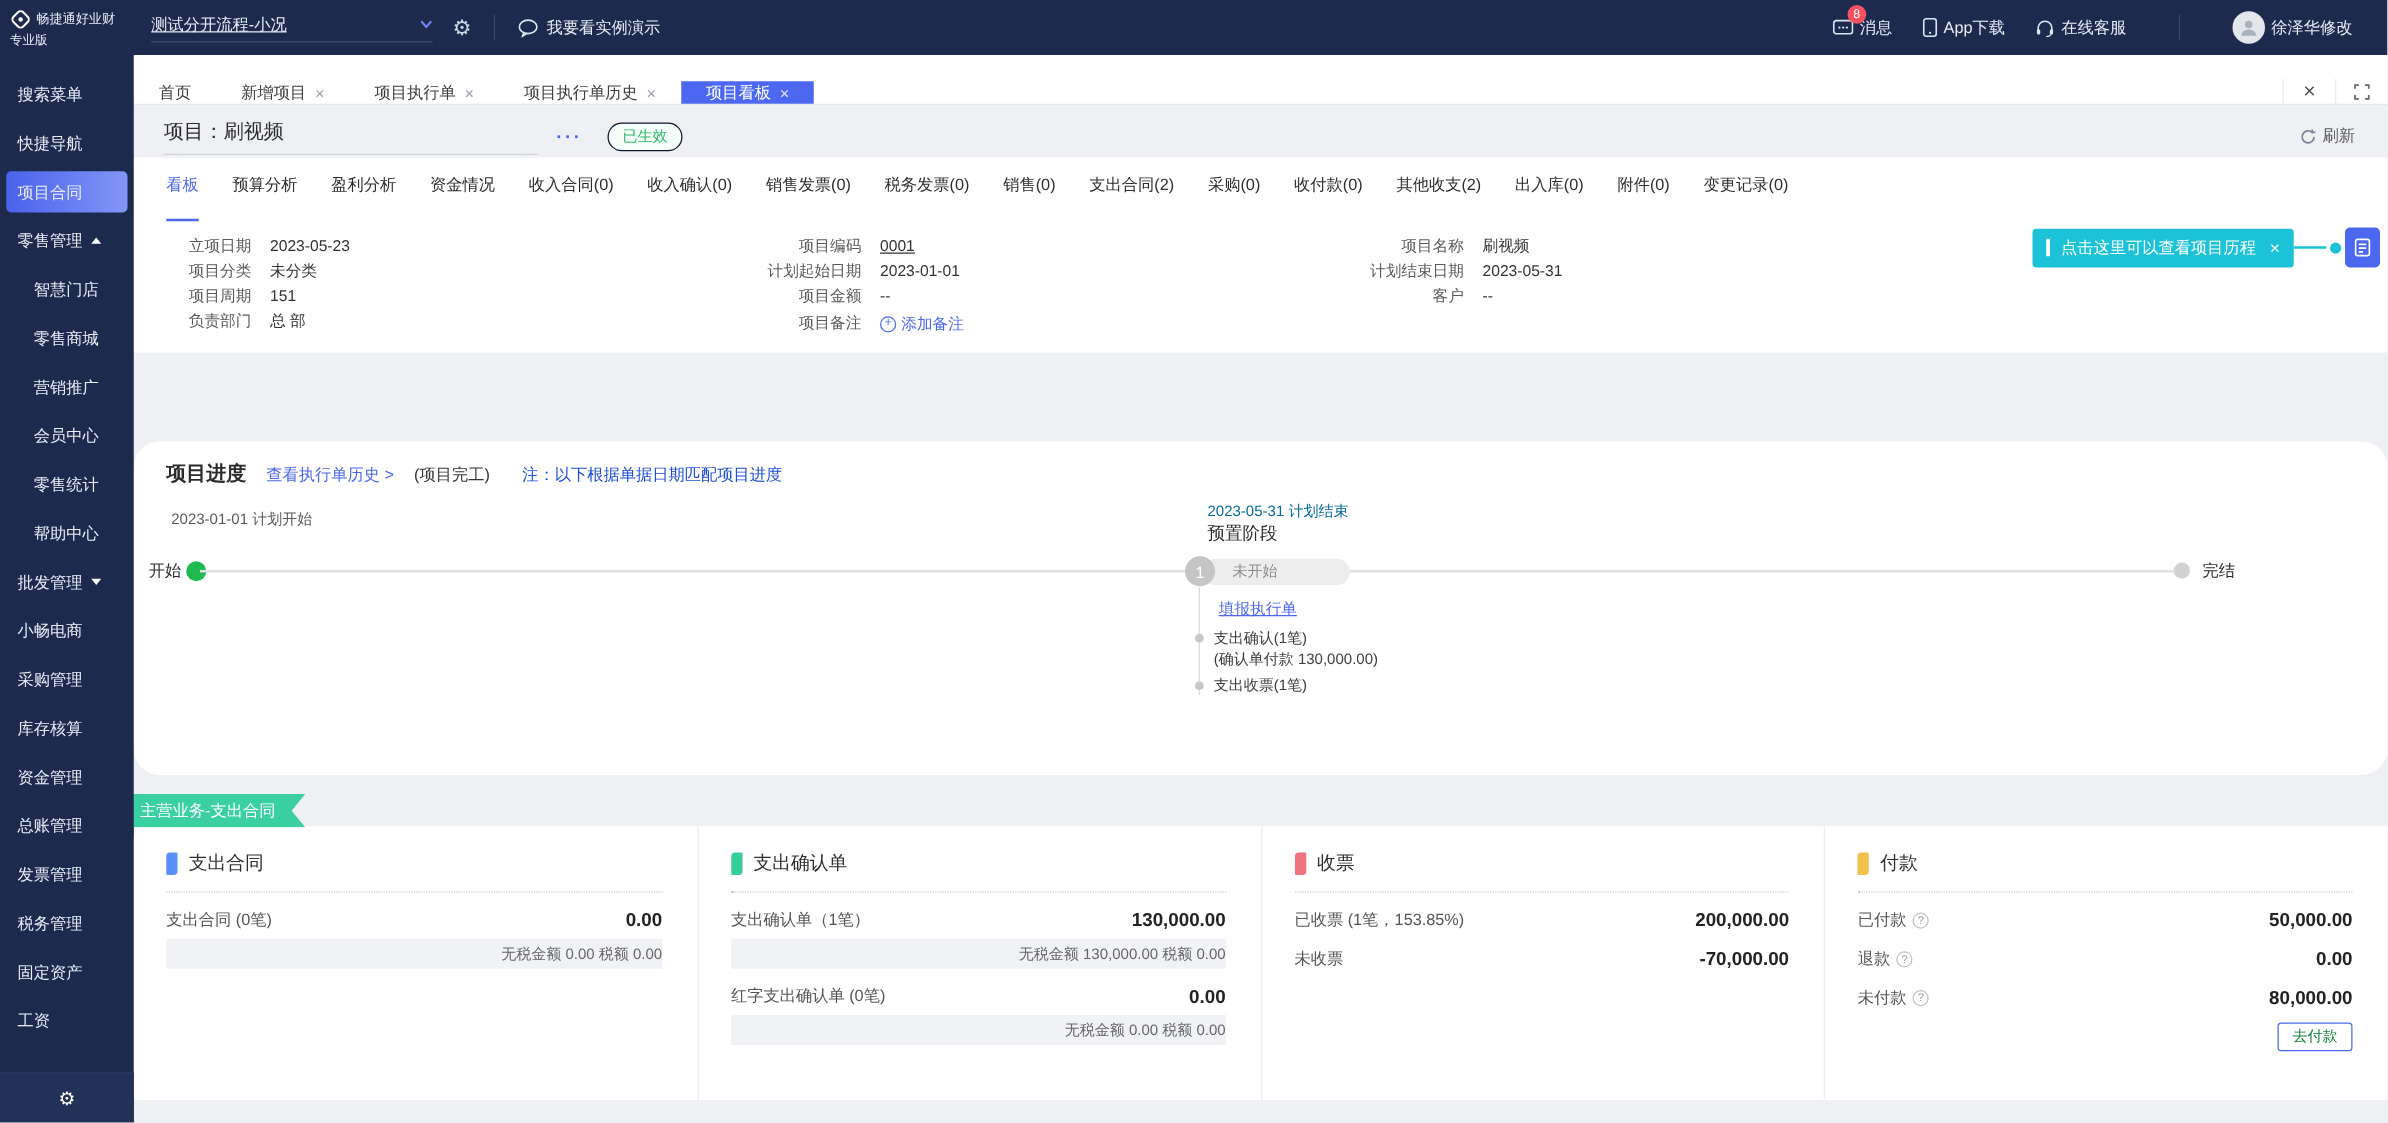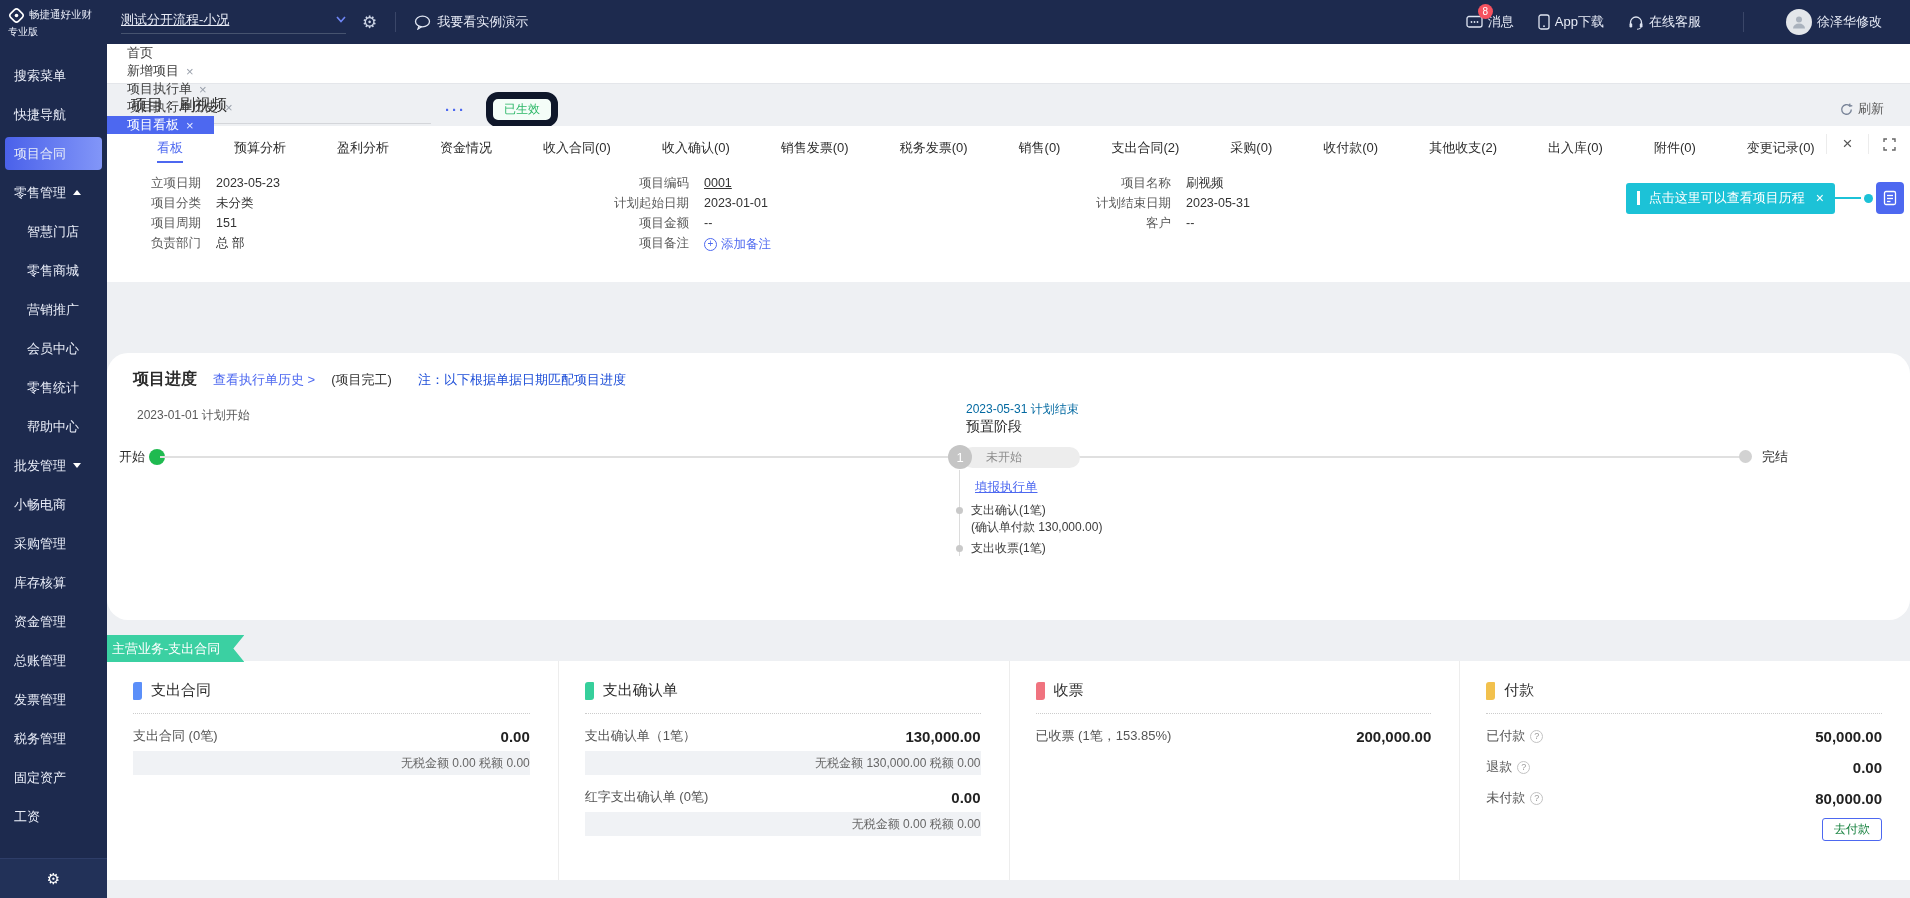--- a/index.html
+++ b/index.html
@@ -18,21 +18,21 @@
   .chevron { width:10px; height:7px; margin-left:auto; }
   .tb-gear { font-size:17px; color:#cdd5e6; margin-left:16px; cursor:pointer; line-height:1; }
   .tb-divider { width:1px; height:20px; background:#3a4668; margin:0 18px; }
   .tb-link { display:flex; align-items:center; gap:6px; cursor:pointer; font-size:13px; }
   .tb-right { margin-left:auto; display:flex; align-items:center; gap:24px; margin-right:28px; }
   .tb-item { display:flex; align-items:center; gap:5px; cursor:pointer; position:relative; font-size:13px; }
   .badge { position:absolute; top:-9px; left:12px; min-width:15px; height:15px; border-radius:8px; background:#f5515f; color:#fff; font-size:10px; line-height:15px; text-align:center; padding:0 3px; }
   .avatar { width:26px; height:26px; border-radius:50%; background:#e3e6ea; display:flex; align-items:center; justify-content:center; overflow:hidden; }
 
   
-  .tabbar { position:absolute; top:44px; left:107px; right:0; height:40px; background:#fff; border-bottom:1px solid #e4e6ea; display:flex; align-items:flex-start; z-index:30;flex-direction:column; }
+  .tabbar { position:absolute; top:44px; left:107px; right:0; height:40px; background:#fff; border-bottom:1px solid #e4e6ea; display:flex; align-items:flex-end; z-index:30; }
   .wtab { display:flex; align-items:center; gap:7px; padding:0 20px; font-size:13px; color:#3d3d3d; cursor:pointer; white-space:nowrap; }
   .wtab .x { color:#9aa0ab; font-size:13px; }
   .wtab.active { background:#4d68f0; color:#fff; }
   .wtab.active .x { color:#e3e8ff; }
   .tab-tools { margin-left:auto; display:flex; align-items:stretch; }
   .tool-cell { width:42px; display:flex; align-items:center; justify-content:center; border-left:1px solid #ececec; color:#555; cursor:pointer; }
   .tool-cell .xbig { font-size:17px; color:#555; }
 
   
   .sidebar { position:absolute; top:44px; left:0; width:107px; bottom:0; background:#1d2a4e; z-index:35; display:flex; flex-direction:column; padding-top:12px; }
@@ -42,27 +42,27 @@
   .tri-up { width:0; height:0; border-left:4px solid transparent; border-right:4px solid transparent; border-bottom:5px solid #fff; margin-left:7px; }
   .tri-down { width:0; height:0; border-left:4px solid transparent; border-right:4px solid transparent; border-top:5px solid #fff; margin-left:7px; }
   .side-gear-bar { position:absolute; bottom:0; left:0; right:0; height:40px; background:#223158; border-top:1px solid #2e3d68; display:flex; align-items:center; justify-content:center; color:#fff; font-size:15px; cursor:pointer; }
 
   
   .main { position:absolute; top:84px; left:107px; right:0; bottom:0; background:#eef0f3; }
 
   .title-row { position:absolute; top:8px; left:0; right:0; height:34px; display:flex; align-items:center; padding-left:24px; }
   .title-box { width:300px; border-bottom:1px solid #d4d6da; padding-bottom:7px; font-size:16px; color:#2b2b2b; display:flex; }
   .more-dots { margin-left:14px; color:#4d68f0; font-weight:bold; font-size:15px; letter-spacing:2px; cursor:pointer; }
-  .status-pill { margin-left:20px; border:7px solid #0f172a; color:#2bb767; background:#f4fdf8; font-size:12px; border-radius:12px; padding:2px 11px; }
+  .status-pill { margin-left:20px; border:1px solid #0f172a; color:#2bb767; background:#f4fdf8; font-size:12px; border-radius:12px; padding:2px 11px; }
   .refresh { position:absolute; right:26px; display:flex; align-items:center; gap:5px; color:#595959; cursor:pointer; font-size:13px; }
 
   
   .card1 { position:absolute; top:42px; left:0; right:0; height:156px; background:#fff; }
   .ctabs { display:flex; gap:27px; padding:13px 0 0 26px; font-size:13px; color:#2d2d2d; }
-  .ctab { cursor:pointer; padding-bottom:4px; white-space:nowrap;margin-left:24px; }
+  .ctab { cursor:pointer; padding-bottom:18px; white-space:nowrap; }
   .ctab.active { color:#4d68f0; border-bottom:2px solid #4d68f0; }
   .info { position:relative; height:100%; }
   .icol { position:absolute; top:14px; font-size:12.5px; }
   .icol table { border-collapse:collapse; }
   .icol td { padding:0 0 7px 0; line-height:13px; }
   .icol .lbl { text-align:right; color:#5a5a5a; white-space:nowrap; }
   .icol .val { padding-left:15px; color:#333; white-space:nowrap; }
   .icol-1 { left:30px; }  .icol-1 .lbl { min-width:64px; }
   .icol-2 { left:482px; } .icol-2 .lbl { min-width:100px; }
   .icol-3 { left:968px; } .icol-3 .lbl { min-width:96px; }
@@ -506,20 +506,24 @@
 
     <div class="ccol">
       <div class="chead">
         <span class="cmark" style="background:#f0737f"></span>
         <span class="ctitle">收票</span>
       </div>
       <div class="crow">
         <span class="clbl">已收票 (1笔，153.85%)</span>
         <span class="cval">200,000.00</span>
       </div>
+      <div class="crow">
+        <span class="clbl">未收票</span>
+        <span class="cval">-70,000.00</span>
+      </div>
     </div>
 
     <div class="ccol">
       <div class="chead">
         <span class="cmark" style="background:#f2c14d"></span>
         <span class="ctitle">付款</span>
       </div>
       <div class="crow">
         <span class="clbl">
             <span>已付款</span>

